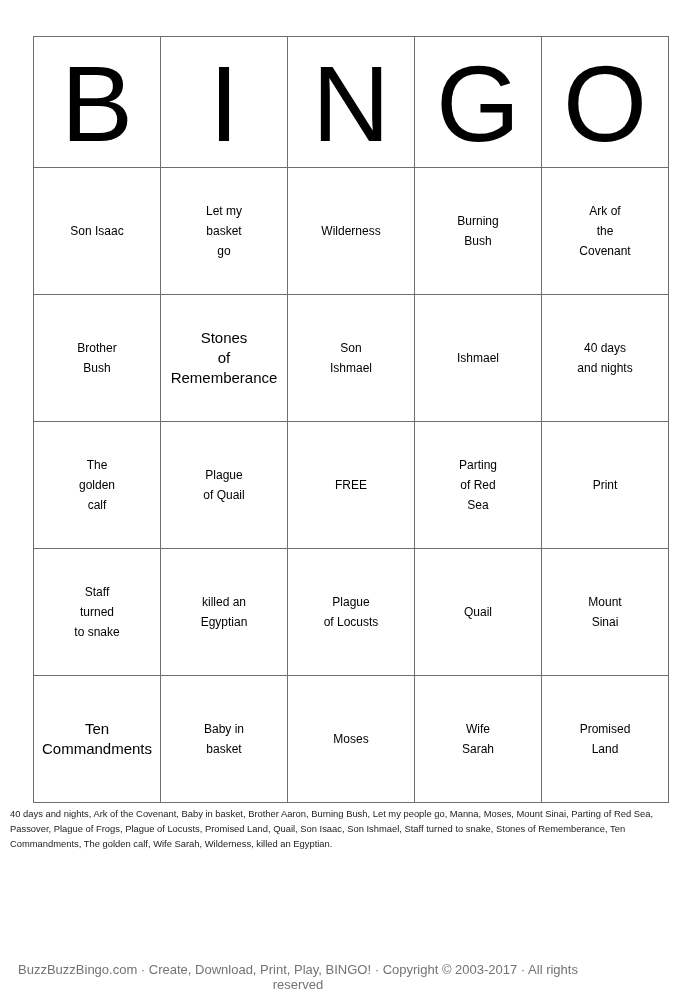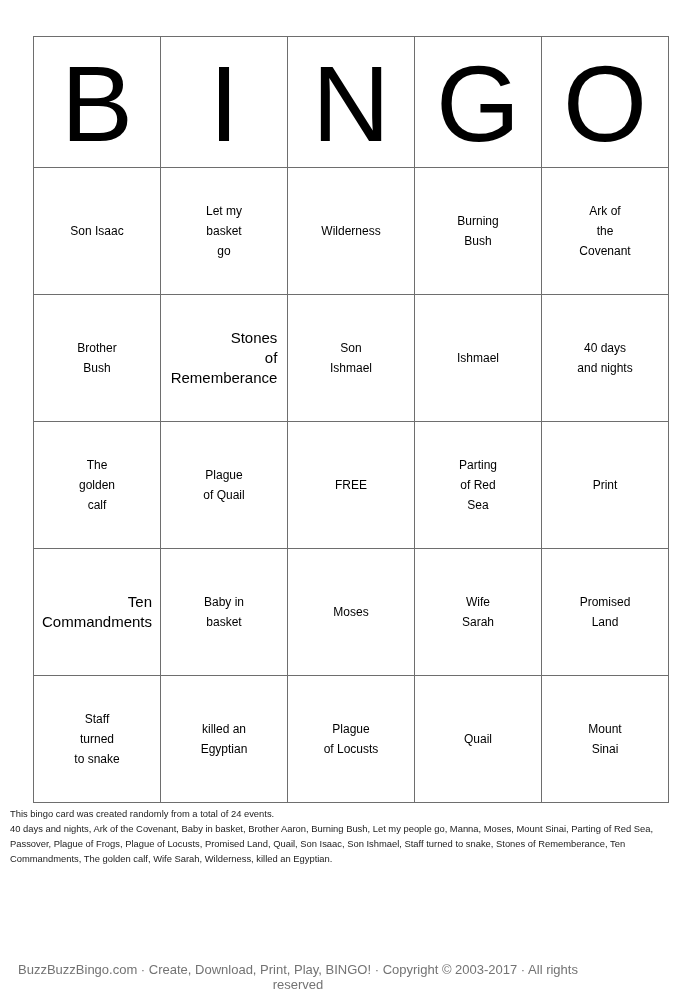--- a/index.html
+++ b/index.html
@@ -4,21 +4,21 @@
 <style>
   html, body { margin: 0; padding: 0; background: #ffffff; }
   body { width: 699px; height: 989px; position: relative; overflow: hidden;
          font-family: "Liberation Sans", sans-serif; color: #000; }
   .card { position: absolute; left: 33px; top: 36px; width: 633px; height: 760px;
           border-collapse: collapse; table-layout: fixed; }
   .card td { border: 1px solid #6e6e6e; width: 126px; height: 126px; padding: 0;
              text-align: center; vertical-align: middle; }
   .hdr { font-size: 108px; line-height: 1; font-weight: normal; padding-top: 4px !important; }
   .cell-text { font-size: 12px; line-height: 20px; display: inline-block; }
-  .cell-text.small { font-size: 15px; line-height: 20px; text-align: right; }
+  .cell-text.small { font-size: 15px; line-height: 20px; }
   .desc { position: absolute; left: 10px; top: 806px; width: 680px;
           font-size: 9.4px; line-height: 15px; color: #222; }
   .desc p { margin: 0; }
   .footer { position: absolute; left: 0; top: 962px; width: 596px; text-align: center;
             font-size: 13px; color: #737373; }
 </style>
 </head>
 <body>
 
 <table class="card">
@@ -45,34 +45,33 @@
         <td><span class="cell-text"><span>40 days</span><br><span>and nights</span></span></td>
       </tr>
       <tr>
         <td><span class="cell-text"><span>The</span><br><span>golden</span><br><span>calf</span></span></td>
         <td><span class="cell-text"><span>Plague</span><br><span>of Quail</span></span></td>
         <td><span class="cell-text"><span>FREE</span></span></td>
         <td><span class="cell-text"><span>Parting</span><br><span>of Red</span><br><span>Sea</span></span></td>
         <td><span class="cell-text"><span>Print</span></span></td>
       </tr>
       <tr>
+        <td><span class="cell-text"><span>Staff</span><br><span>turned</span><br><span>to snake</span></span></td>
+        <td><span class="cell-text"><span>killed an</span><br><span>Egyptian</span></span></td>
+        <td><span class="cell-text"><span>Plague</span><br><span>of Locusts</span></span></td>
+        <td><span class="cell-text"><span>Quail</span></span></td>
+        <td><span class="cell-text"><span>Mount</span><br><span>Sinai</span></span></td>
+      </tr>
+      <tr>
         <td><span class="cell-text small"><span>Ten</span><br><span>Commandments</span></span></td>
         <td><span class="cell-text"><span>Baby in</span><br><span>basket</span></span></td>
         <td><span class="cell-text"><span>Moses</span></span></td>
         <td><span class="cell-text"><span>Wife</span><br><span>Sarah</span></span></td>
         <td><span class="cell-text"><span>Promised</span><br><span>Land</span></span></td>
       </tr>
-      <tr>
-        <td><span class="cell-text"><span>Staff</span><br><span>turned</span><br><span>to snake</span></span></td>
-        <td><span class="cell-text"><span>killed an</span><br><span>Egyptian</span></span></td>
-        <td><span class="cell-text"><span>Plague</span><br><span>of Locusts</span></span></td>
-        <td><span class="cell-text"><span>Quail</span></span></td>
-        <td><span class="cell-text"><span>Mount</span><br><span>Sinai</span></span></td>
-      </tr>
     </tbody>
 </table>
 
 <div class="desc">
-  <p>This bingo card was created randomly from a total of 24 events.</p>
   <p>40 days and nights, Ark of the Covenant, Baby in basket, Brother Aaron, Burning Bush, Let my people go, Manna, Moses, Mount Sinai, Parting of Red Sea, Passover, Plague of Frogs, Plague of Locusts, Promised Land, Quail, Son Isaac, Son Ishmael, Staff turned to snake, Stones of Rememberance, Ten Commandments, The golden calf, Wife Sarah, Wilderness, killed an Egyptian.</p>
 </div>
 
 <div class="footer">BuzzBuzzBingo.com · Create, Download, Print, Play, BINGO! · Copyright © 2003-2017 · All rights reserved</div>
 
 </body></html>

